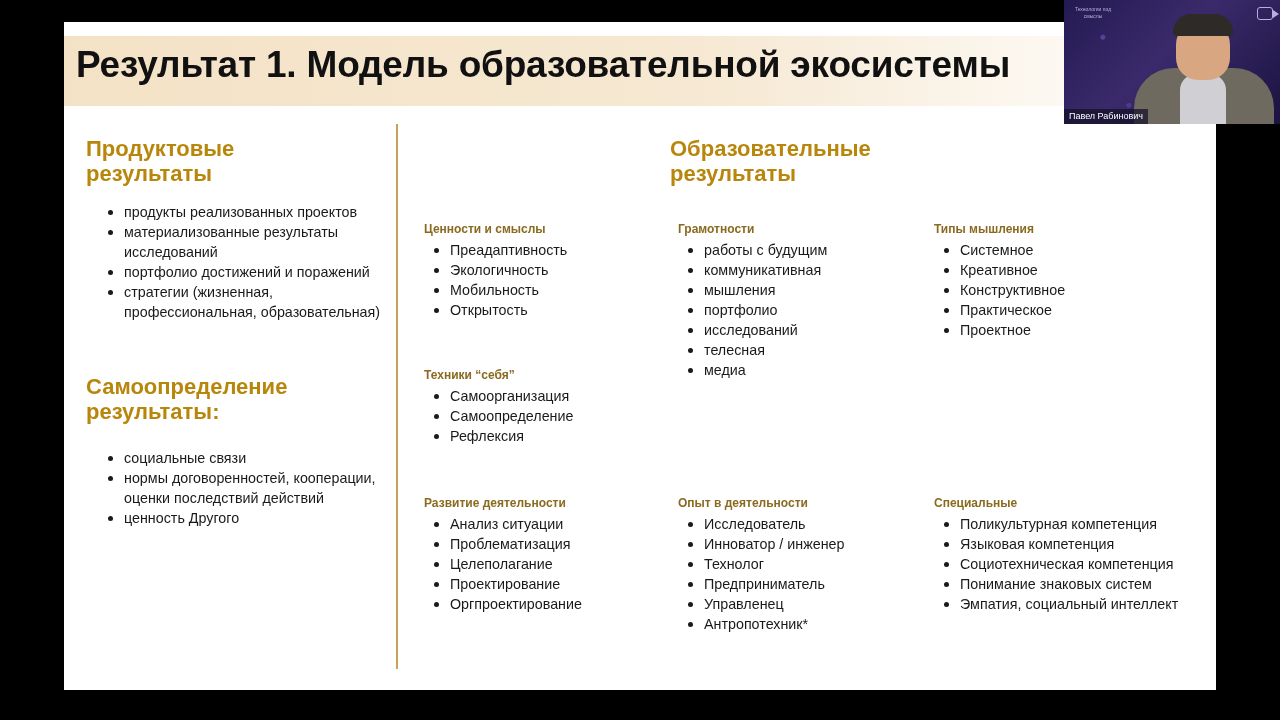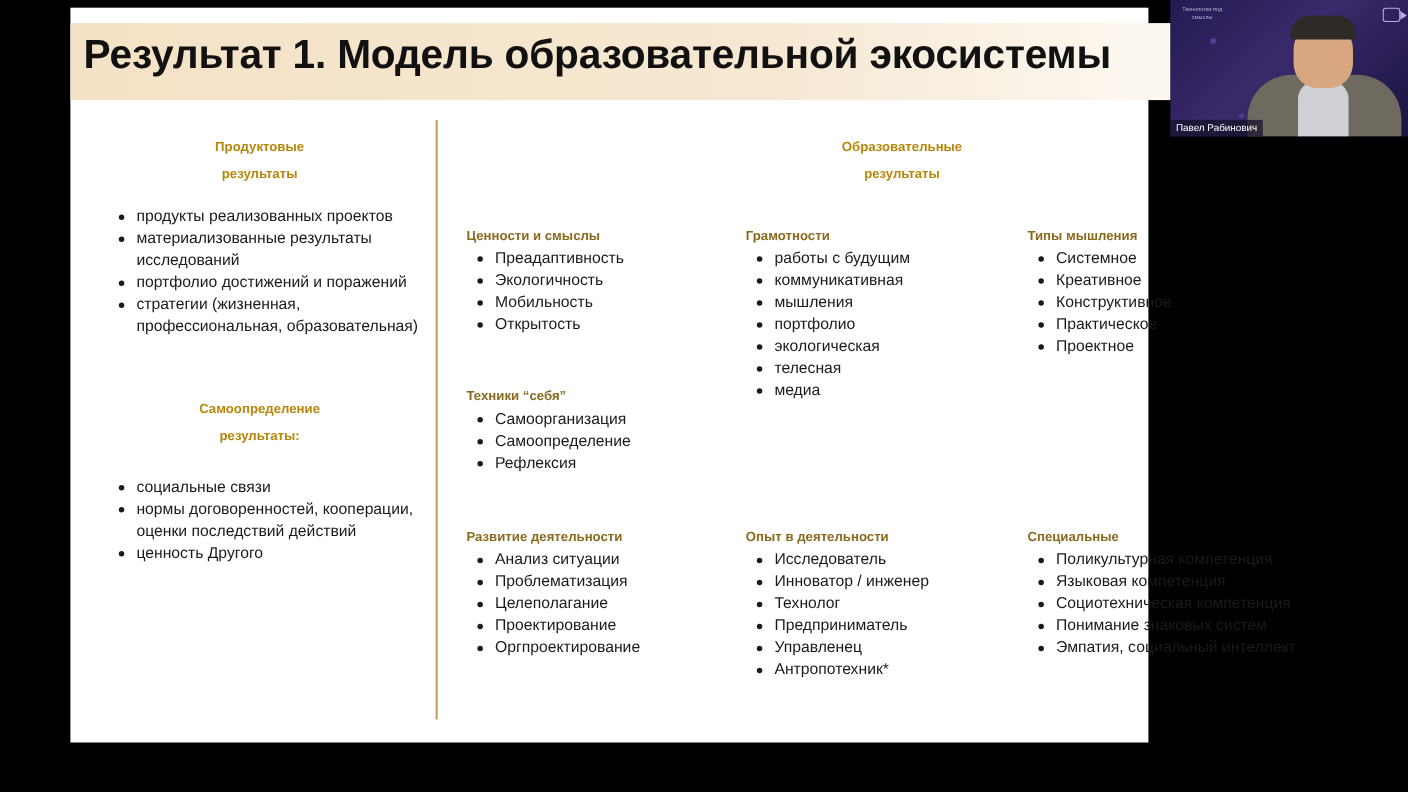--- a/index.html
+++ b/index.html
@@ -11,22 +11,22 @@
     overflow: hidden;
   }
   #stage {
     position: relative;
     width: 1280px; height: 720px;
     background: #000;
   }
   
   #slide {
     position: absolute;
-    left: 64px; top: 7px;
-    width: 980px; height: 668px;
+    left: 64px; top: 22px;
+    width: 1152px; height: 668px;
     background: #ffffff;
   }
   
   #title-band {
     position: absolute;
     left: 0; top: 14px;
     width: 1152px; height: 70px;
     background: linear-gradient(to right, #f4e2c6 0%, #f6e8d2 55%, #ffffff 100%);
   }
   #title-text {
@@ -52,23 +52,23 @@
     top: 6px;
     width: 2px;
     height: 545px;
     background: #c9a25a;
   }
   #vline1 { left: 332px; }
 
   .col-head {
     color: #b8860b;
     font-weight: bold;
-    font-size: 12px;
+    font-size: 22px;
     line-height: 25px;
-    text-align: center;
+    text-align: left;
   }
   .sub-head {
     color: #8a6a1f;
     font-weight: bold;
     font-size: 12px;
     margin-bottom: 4px;
   }
   ul.bul {
     list-style: none;
     margin: 0;
@@ -240,21 +240,21 @@
           </ul>
         </div>
 
         <div class="grp" style="left:268px; top:104px; width:235px;">
           <div class="sub-head">Грамотности</div>
           <ul class="bul">
             <li>работы с будущим</li>
             <li>коммуникативная</li>
             <li>мышления</li>
             <li>портфолио</li>
-            <li>экологическая</li>
+            <li>исследований</li>
             <li>телесная</li>
             <li>медиа</li>
           </ul>
         </div>
 
         <div class="grp" style="left:524px; top:104px; width:250px;">
           <div class="sub-head">Типы мышления</div>
           <ul class="bul">
             <li>Системное</li>
             <li>Креативное</li>

